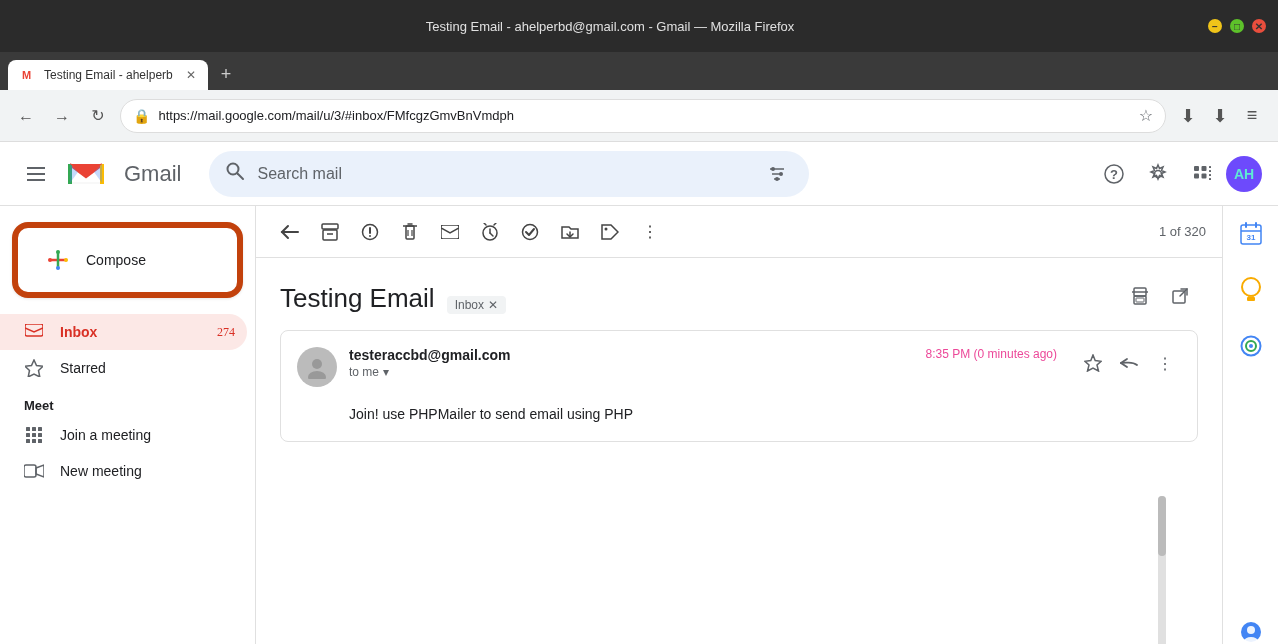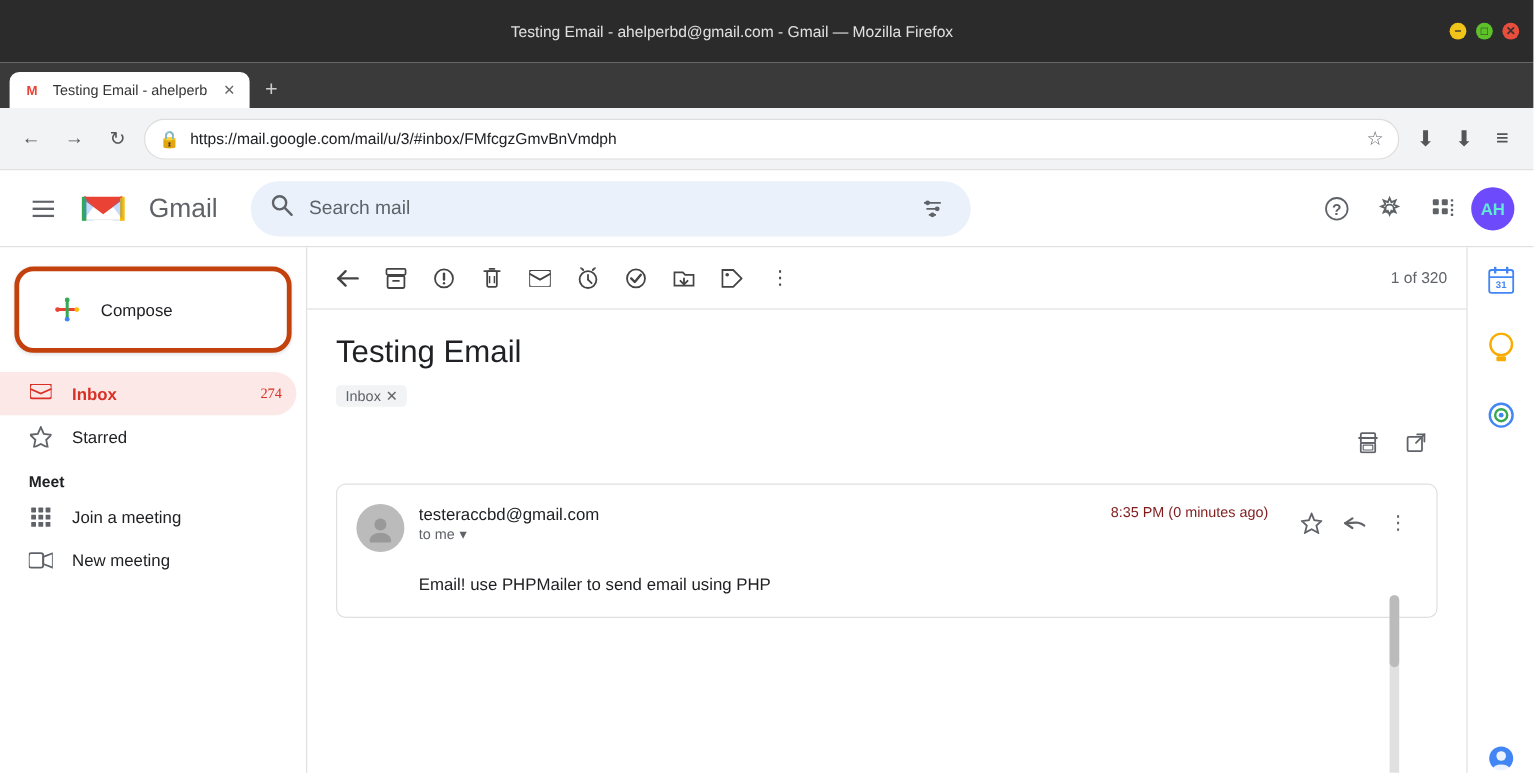--- a/index.html
+++ b/index.html
@@ -130,21 +130,21 @@
     
     .gmail-sidebar {
       width: 256px;
       padding: 8px 0;
       overflow-y: auto;
       border-right: 1px solid #e0e0e0;
     }
     .compose-btn {
       margin: 8px 12px 16px 12px;
       background: #fff;
-      border: 4px solid #c2410c;
+      border: 6px solid #c2410c;
       border-radius: 16px;
       padding: 16px 24px;
       display: flex;
       align-items: center;
       gap: 12px;
       cursor: pointer;
       box-shadow: 0 1px 3px rgba(0,0,0,0.1);
       font-size: 14px;
       font-weight: 500;
       color: #202124;
@@ -219,24 +219,23 @@
     }
 
     
     .email-content {
       flex: 1;
       padding: 20px 24px;
       overflow-y: auto;
     }
     .email-subject-row {
       display: flex;
-      align-items: flex-start;
+      align-items: flex-end;
       gap: 12px;
       margin-bottom: 16px;
-      flex-direction: column;
     }
     .email-subject {
       font-size: 26px;
       font-weight: 400;
       color: #202124;
     }
     .inbox-tag {
       display: flex;
       align-items: center;
       background: #f1f3f4;
@@ -270,24 +269,24 @@
       align-items: flex-start;
       gap: 12px;
     }
     .sender-avatar {
       width: 40px; height: 40px; border-radius: 50%;
       background: #bbb;
       display: flex; align-items: center; justify-content: center;
       color: #666; font-size: 20px; flex-shrink: 0;
     }
     .sender-info { flex: 1; }
-    .sender-name { font-size: 14px; font-weight: 400; color: #202124; }
+    .sender-name { font-size: 14px; font-weight: 700; color: #202124; }
     .sender-to { font-size: 12px; color: #5f6368; margin-top: 2px; }
     .sender-to-me { display: flex; gap: 4px; }
-    .email-time { font-size: 12px; color: #7f1d1d; margin-left: auto; white-space: nowrap; }
+    .email-time { font-size: 12px; color: #ec4899; margin-left: auto; white-space: nowrap; }
     .sender-actions { display: flex; gap: 4px; align-items: center; margin-left: 8px; }
     .sender-action-btn {
       width: 32px; height: 32px;
       display: flex; align-items: center; justify-content: center;
       cursor: pointer; border-radius: 50%;
       color: #5f6368; font-size: 16px;
     }
     .email-body {
       margin-top: 16px;
       font-size: 14px;
@@ -653,21 +652,21 @@
               </div>
               <div class="sender-action-btn">
                 <svg width="18" height="16" viewBox="0 0 18 16">
                   <polyline points="7,4 1,8 7,12" fill="none" stroke="#5f6368" stroke-width="1.8" stroke-linecap="round"></polyline>
                   <path d="M1,8 C8,8 12,6 17,10" fill="none" stroke="#5f6368" stroke-width="1.8" stroke-linecap="round"></path>
                 </svg>
               </div>
               <div class="sender-action-btn">⋮</div>
             </div>
           </div>
-          <div class="email-body">Email! use PHPMailer to send email using PHP</div>
+          <div class="email-body">Join! use PHPMailer to send email using PHP</div>
         </div>
       </div>
 
       <div class="email-scrollbar">
         <div class="email-scrollbar-thumb"></div>
       </div>
     </div>
 
     <div class="gmail-right-sidebar">
       <div class="right-sidebar-btn" style="color:#4285F4;">

